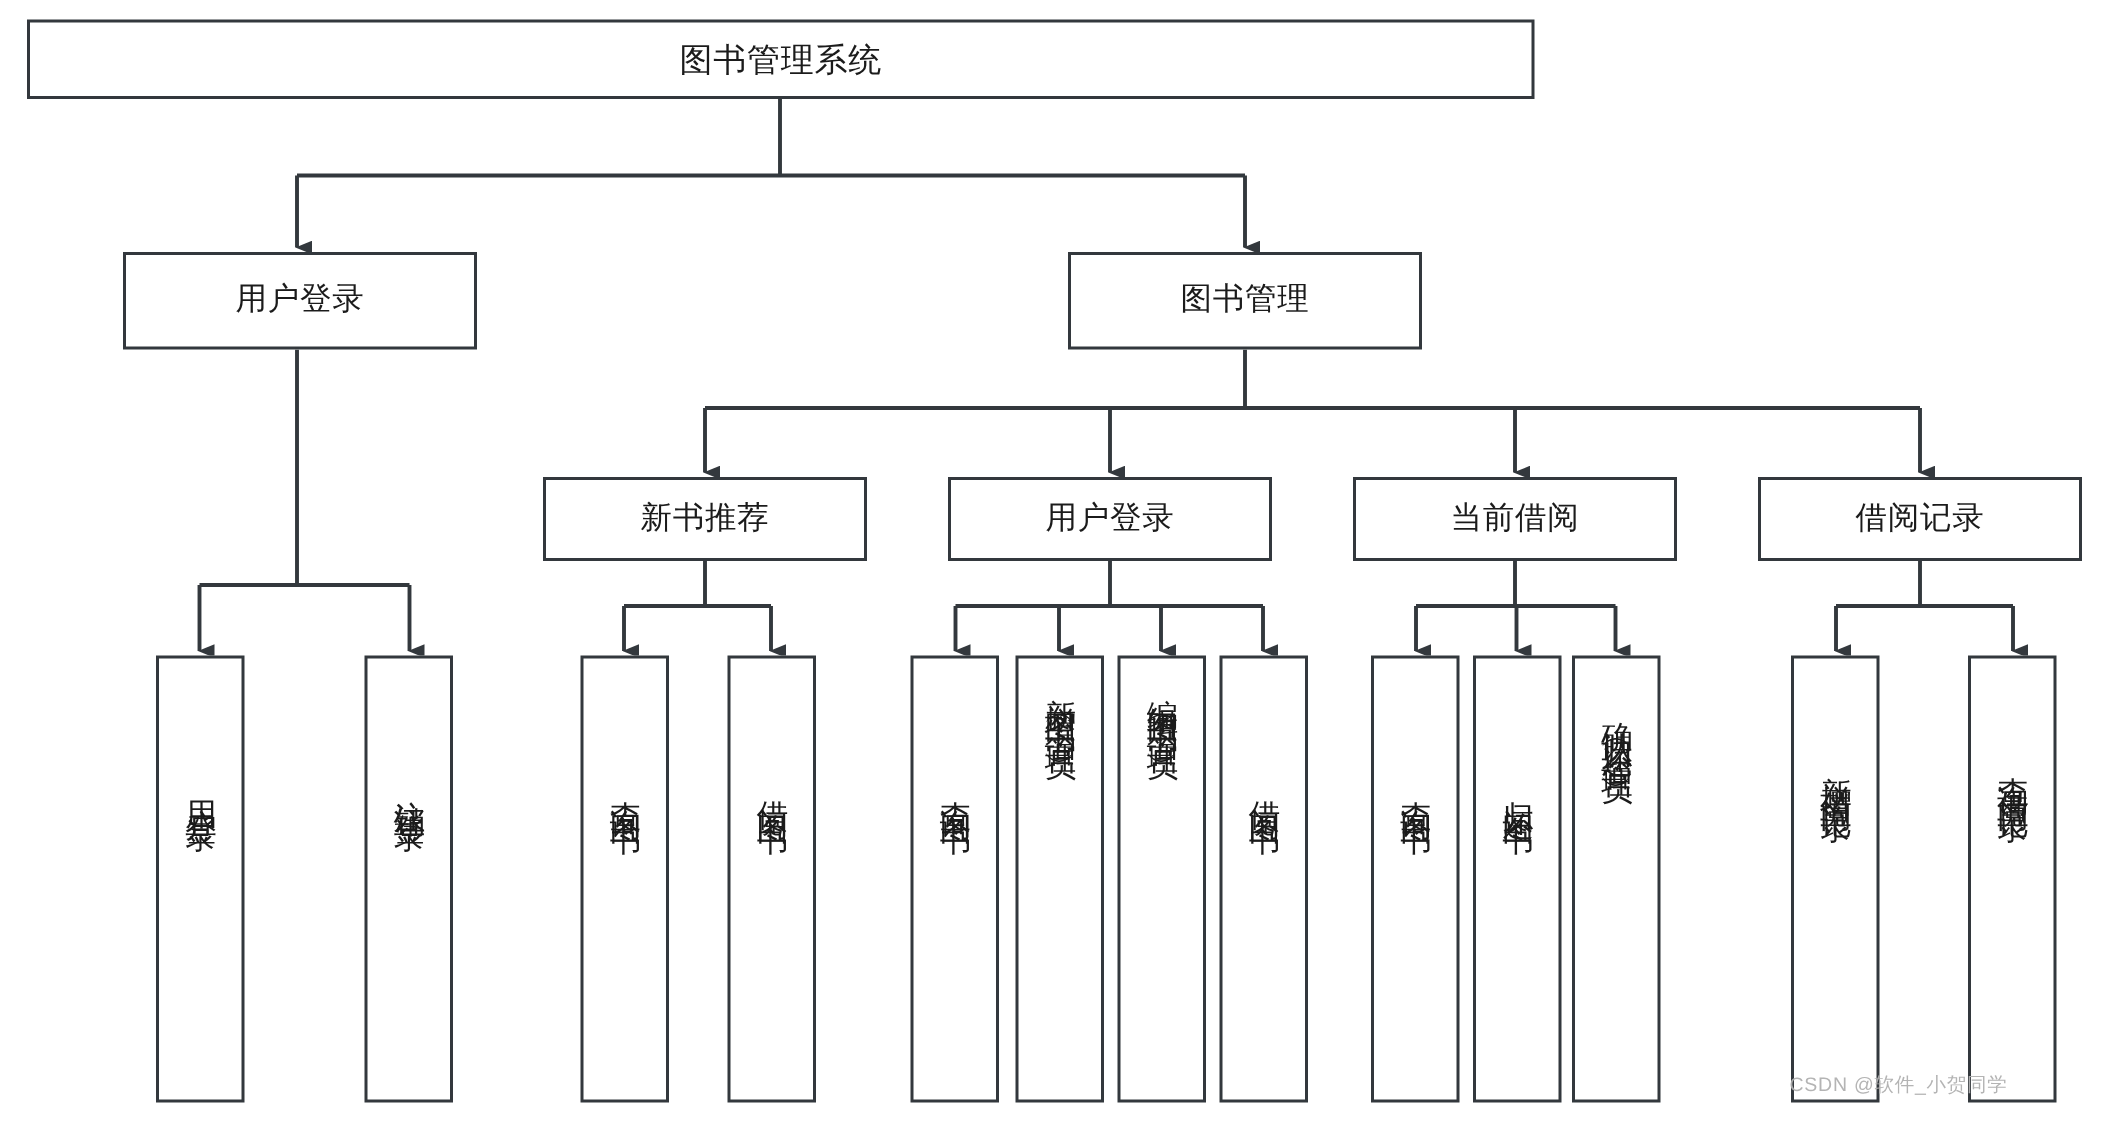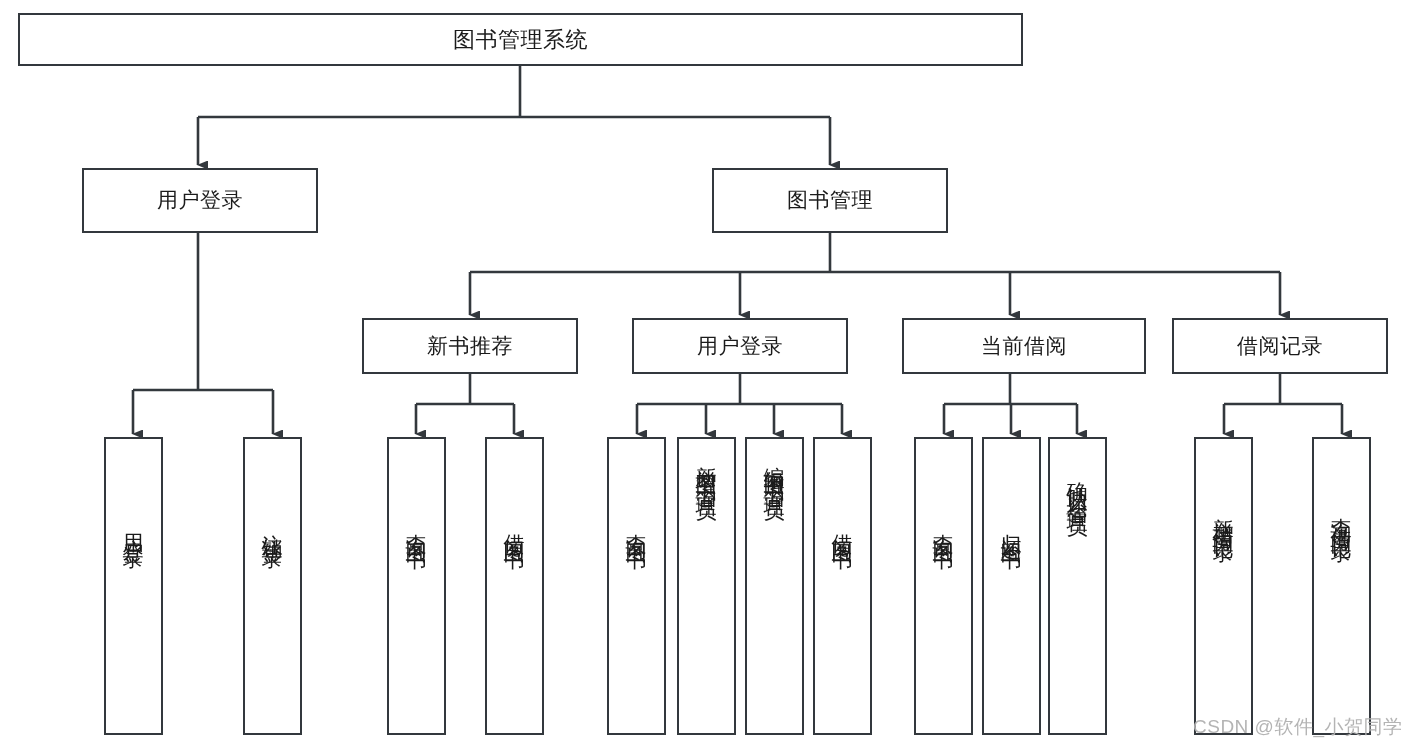--- a/index.html
+++ b/index.html
@@ -63,21 +63,21 @@
     line-height: 1;
     margin: 0 auto;
     white-space: nowrap;
   }
   .node.vert.short .label  { margin-top: 78px; }
   .node.vert.mid .label    { margin-top: 62px; }
   .node.vert.tall .label   { margin-top: 10px; }
   .node.vert.tall2 .label  { margin-top: 26px; }
   .watermark {
     position: absolute;
-    font-size: 19px;
+    font-size: 13px;
     color: #b0b0b0;
     white-space: nowrap;
     letter-spacing: 0.5px;
     opacity: 0.95;
   }
 </style>
 </head>
 <body>
 
 <div id="canvas">
@@ -143,21 +143,21 @@
   <div class="node horiz" style="left:712px; top:168px; width:236px; height:65px;">
     <span class="label">图书管理</span>
   </div>
 
   <div class="node horiz" style="left:362px; top:318px; width:216px; height:56px;">
     <span class="label">新书推荐</span>
   </div>
   <div class="node horiz" style="left:632px; top:318px; width:216px; height:56px;">
     <span class="label">用户登录</span>
   </div>
-  <div class="node horiz" style="left:902px; top:318px; width:244px; height:56px;">
+  <div class="node horiz" style="left:902px; top:318px; width:216px; height:56px;">
     <span class="label">当前借阅</span>
   </div>
   <div class="node horiz" style="left:1172px; top:318px; width:216px; height:56px;align-items:center;">
     <span class="label">借阅记录</span>
   </div>
 
   <div class="node vert short" style="left:104px; top:437px; width:59px; height:298px;">
     <span class="label">用户登录</span>
   </div>
   <div class="node vert short" style="left:243px; top:437px; width:59px; height:298px;">

